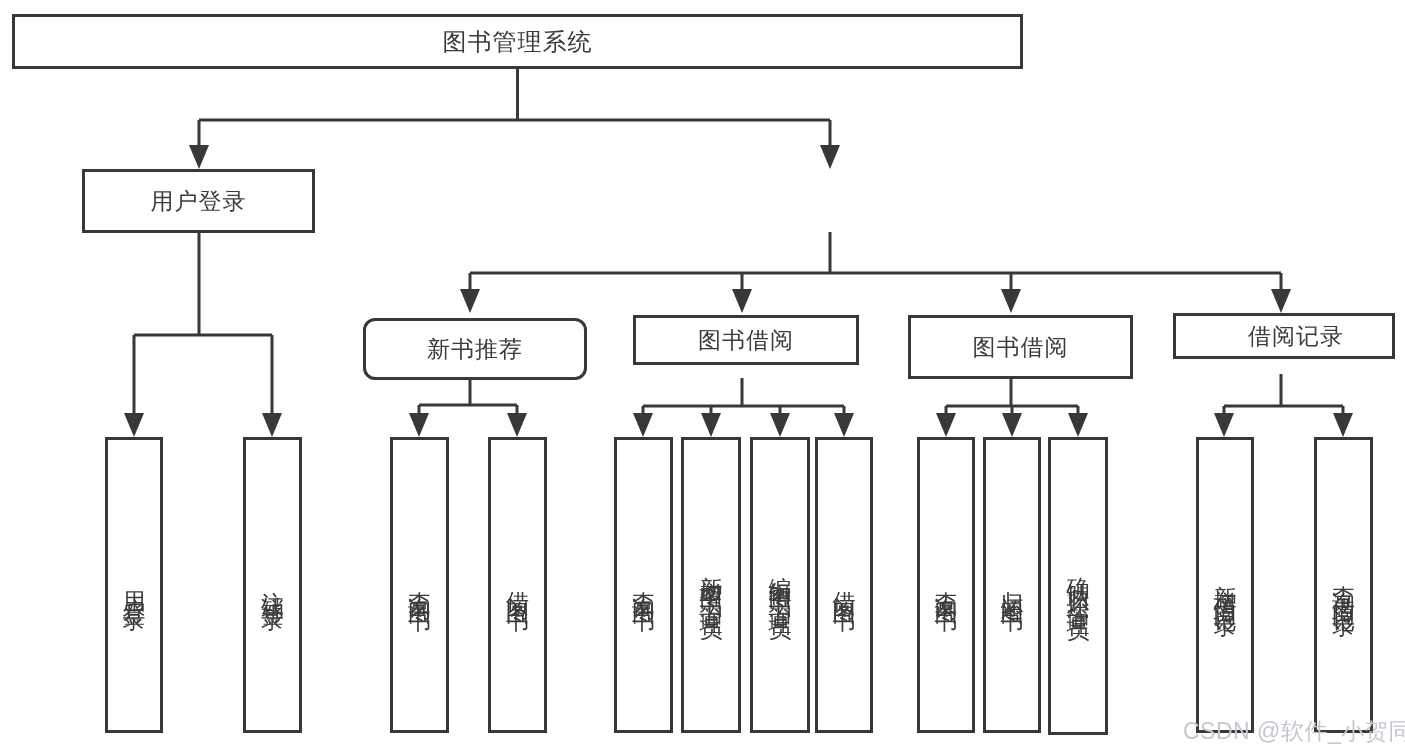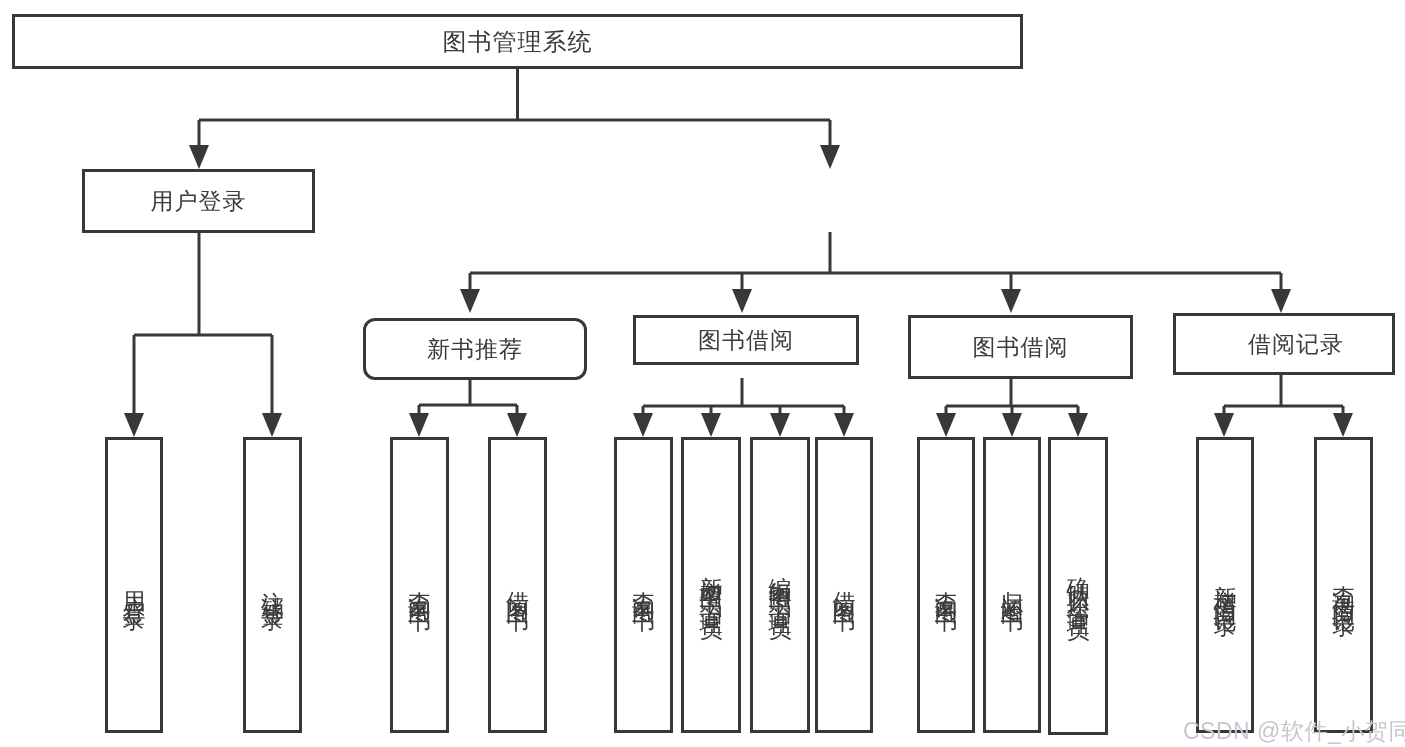--- a/index.html
+++ b/index.html
@@ -116,21 +116,21 @@
 
   <div class="hbox" style="left:363px;top:318px;width:224px;height:62px;border-radius:12px;">
     <span>新书推荐</span>
   </div>
   <div class="hbox" style="left:633px;top:315px;width:226px;height:50px;">
     <span>图书借阅</span>
   </div>
   <div class="hbox" style="left:908px;top:315px;width:225px;height:64px;">
     <span>图书借阅</span>
   </div>
-  <div class="hbox" style="left:1173px;top:313px;width:222px;height:62px;padding-left:24px;">
+  <div class="hbox" style="left:1173px;top:313px;width:222px;height:46px;padding-left:24px;">
     <span>借阅记录</span>
   </div>
 
   <div class="vbox" style="left:105px;top:437px;width:58px;height:296px;">
     <span class="vtext">用户登录</span>
   </div>
   <div class="vbox" style="left:243px;top:437px;width:59px;height:296px;">
     <span class="vtext">注销登录</span>
   </div>
 

